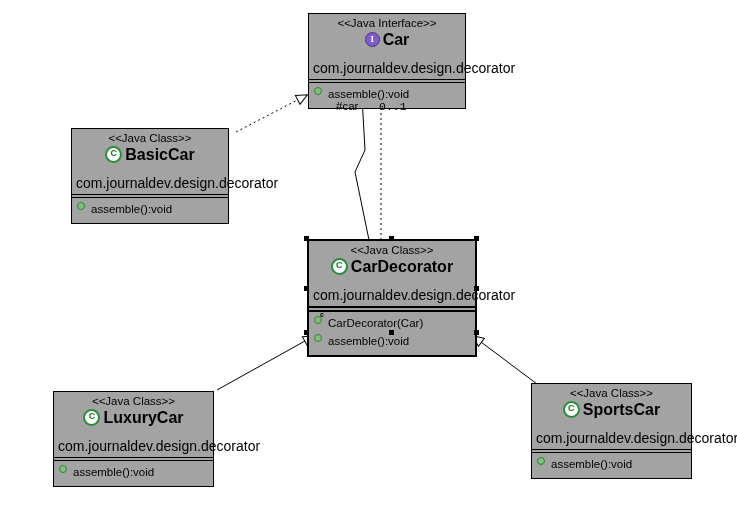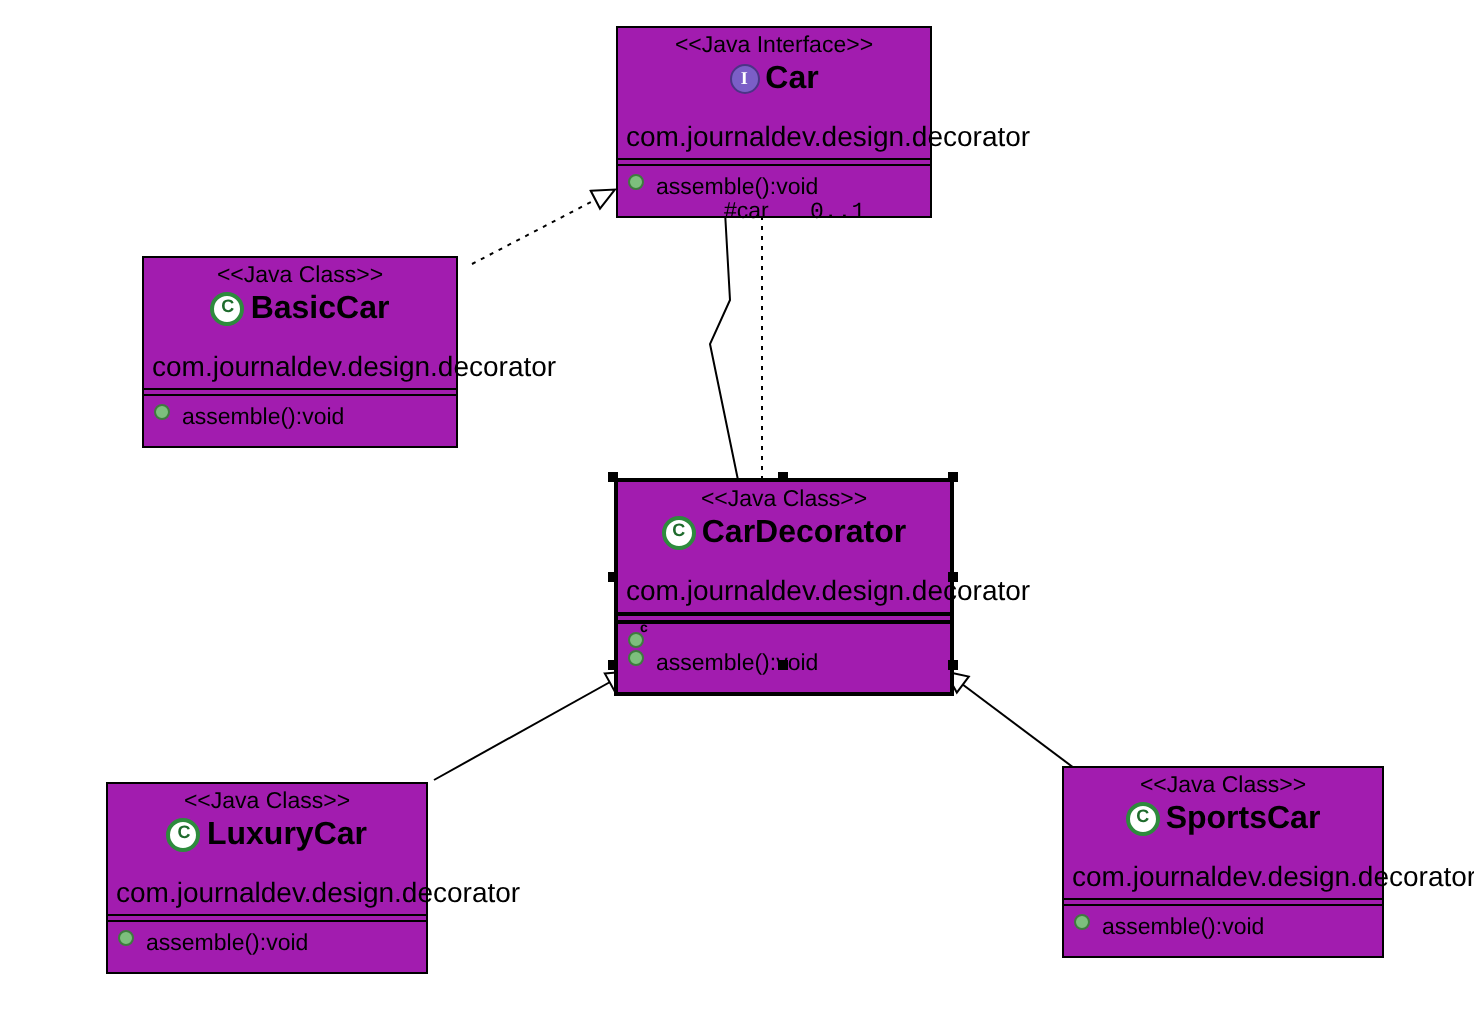--- a/index.html
+++ b/index.html
@@ -18,21 +18,21 @@
     position:absolute;
     left:0; top:0;
     width:737px; height:512px;
     pointer-events:none;
   }
 
   
   .uml-box{
     position:absolute;
     box-sizing:border-box;
-    background:#a21caf;
+    background:#a3a3a3;
     border:1px solid #000000;
     text-align:center;
     z-index:5;
   }
   .uml-box.selected{
     border:2px solid #000000;
   }
   .box-header{
     padding:3px 4px 3px 4px;
     line-height:1.12;
@@ -138,21 +138,20 @@
     z-index:9;
   }
 
   
   .edge-label{
     position:absolute;
     font-size:11.5px;
     color:#000;
     white-space:nowrap;
     z-index:6;
-    margin-left:26px;
   }
 </style>
 </head>
 <body>
 
 <div id="canvas">
 
   <svg id="wires" viewBox="0 0 737 512">
     <defs>
       <marker id="hollowTri" markerWidth="14" markerHeight="14" refX="11.5" refY="6" orient="auto" markerUnits="userSpaceOnUse">
@@ -244,20 +243,21 @@
       <div class="package">com.journaldev.design.decorator</div>
     </div>
     <div class="divider"></div>
     <div class="divider" style="margin-top:2px;"></div>
     <div class="members">
       <div class="member">
         <span class="ico-member ctor">
             <span class="dot"></span>
             <span class="sup">c</span>
           </span>
+        <span>CarDecorator(Car)</span>
       </div>
       <div class="member">
         <span class="ico-member">
             <span class="dot"></span>
           </span>
         <span>assemble():void</span>
       </div>
     </div>
   </div>
 

